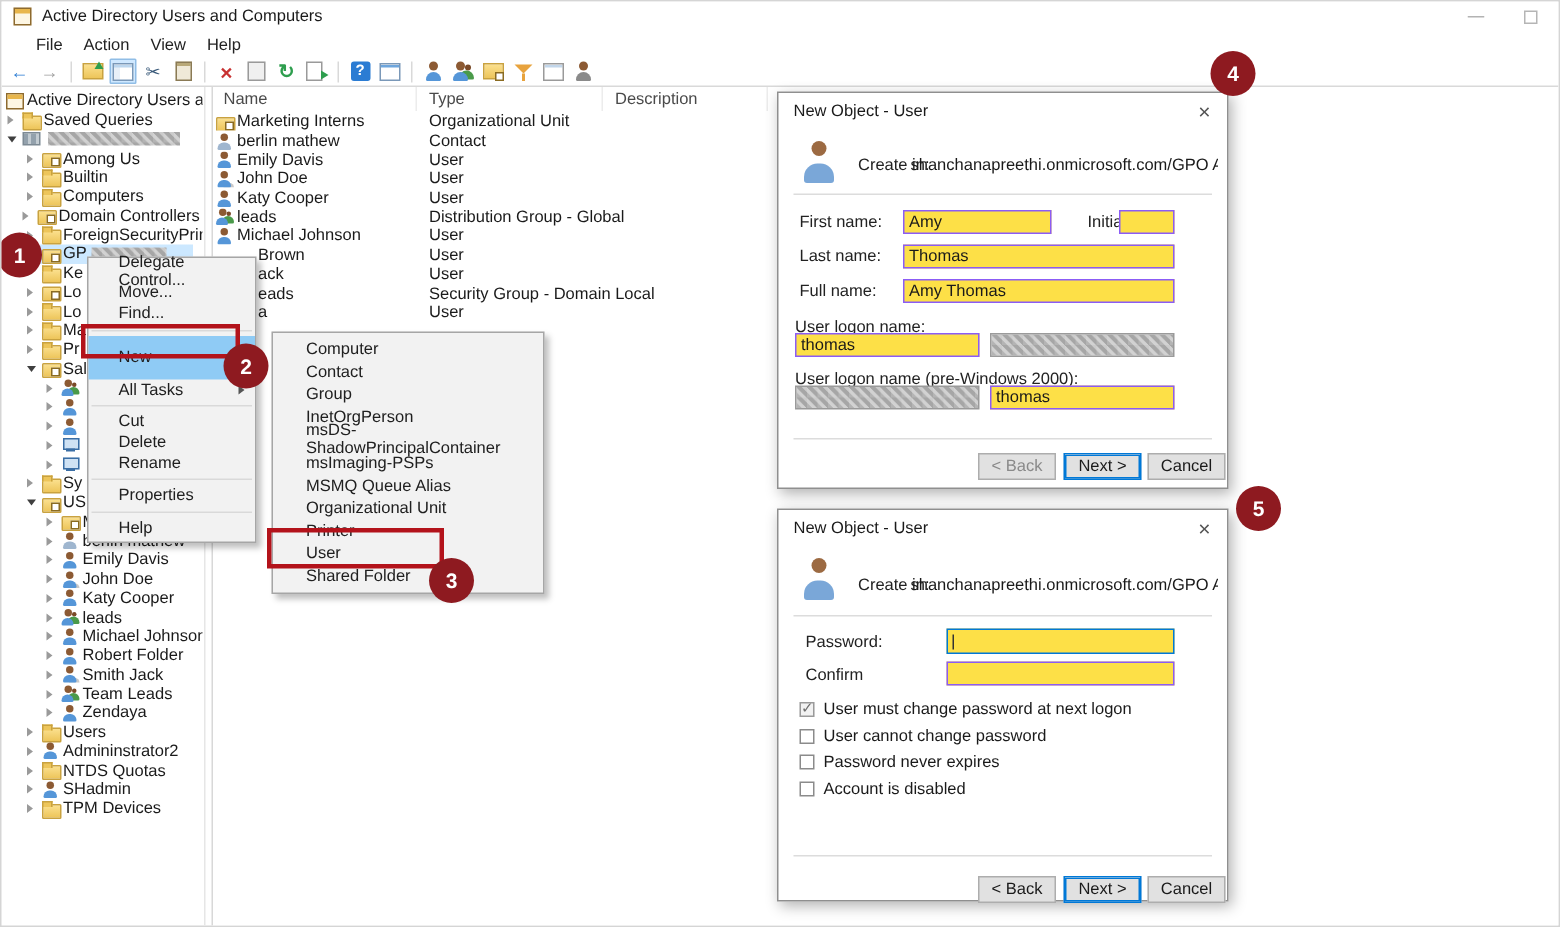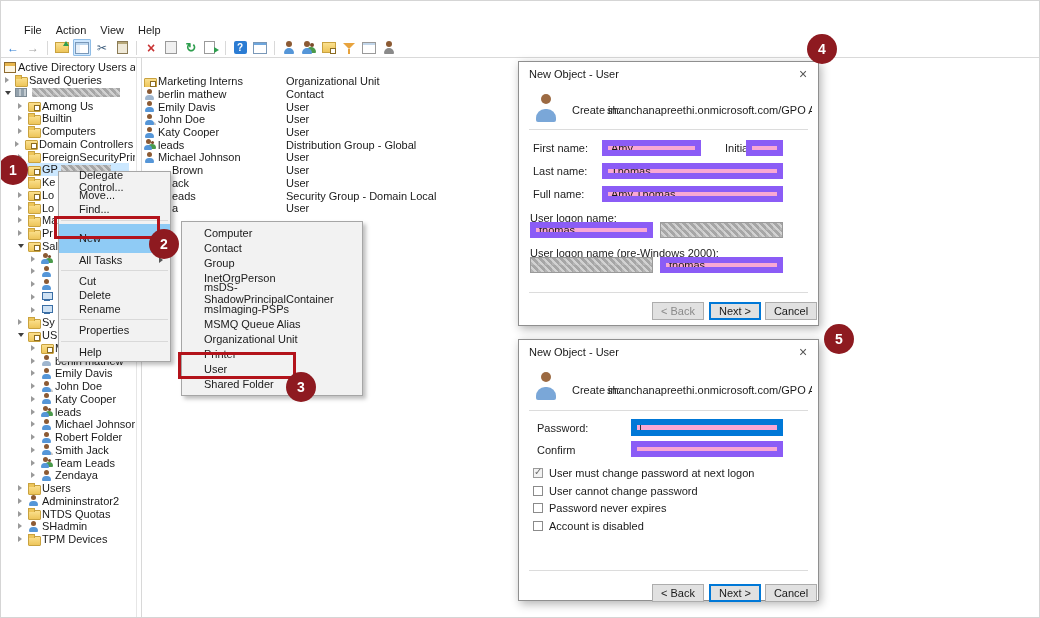--- a/index.html
+++ b/index.html
@@ -122,21 +122,21 @@
   .dicon{position:absolute;left:14px;top:32px;width:26px;height:28px}
   .dicon::before{content:"";position:absolute;left:8px;top:0;width:10px;height:10px;border-radius:50%;background:#9c6a42}
   .dicon::after{content:"";position:absolute;left:3px;bottom:0;width:20px;height:13px;border-radius:9px 9px 2px 2px;background:#7aa7d8}
   .ci-label{position:absolute;left:53px;top:42px;color:#222}
   .ci-value{position:absolute;left:88px;top:42px;right:6px;white-space:nowrap;overflow:hidden}
   .d2 .ci-label{top:44px}.d2 .ci-value{top:44px}
   .dsep1{position:absolute;left:10px;right:10px;top:67px;height:1px;background:#dcdcdc}
   .d2 .dsep1{top:70px}
   .dsep2{position:absolute;left:10px;right:10px;top:230px;height:1px;background:#dcdcdc}
   .dlabel{position:absolute;color:#222;white-space:nowrap}
-  .input{position:absolute;height:16px;border:6px solid #8b5cf6;background:#f9a8d4;padding:0 3px;display:flex;align-items:center;white-space:nowrap;overflow:hidden}
+  .input{position:absolute;height:16px;border:1px solid #8b5cf6;background:#fde047;padding:0 3px;display:flex;align-items:center;white-space:nowrap;overflow:hidden}
   .input.focused{border-color:#0078d7;height:17px}
   .input.focused::before{content:"";width:1px;height:10px;background:#333}
   .rinput{position:absolute;height:16px;border:1px solid #9a9a9a}
   .l-first{left:14px;top:80px}   .f-first{left:83px;top:78px;width:99px}
   .l-init{left:206px;top:80px}   .f-init{left:227px;top:78px;width:37px}
   .l-last{left:14px;top:103px}   .f-last{left:83px;top:101px;width:181px}
   .l-full{left:14px;top:126px}   .f-full{left:83px;top:124px;width:181px}
   .l-logon{left:11px;top:150px}
   .f-logon{left:11px;top:160px;width:123px}
   .f-upn{left:141px;top:160px;width:123px}
@@ -166,20 +166,26 @@
   .circle.i-c2{left:148px;top:228px}
   .circle.i-c3{left:285px;top:371px}
   .circle.i-c4{left:806px;top:33px}
   .circle.i-c5{left:823px;top:323px}
 </style>
 </head>
 <body>
 
 <div id="screen">
 
+  <div class="titlebar">
+    <span class="app-icon"></span>
+    <span class="title">Active Directory Users and Computers</span>
+    <span class="win-min">—</span>
+    <span class="win-max"></span>
+  </div>
 
   <div class="menubar">
 
       <span class="menu-item">File</span>
 
       <span class="menu-item">Action</span>
 
       <span class="menu-item">View</span>
 
       <span class="menu-item">Help</span>
@@ -541,20 +547,25 @@
         <span class="exp i-c"></span>
         <span class="icon i-folder"></span>
         <span class="tlbl">TPM Devices</span>
 
       </div>
     </div>
   <div class="split1"></div>
   <div class="split2"></div>
 
   <div class="listpane">
+    <div class="lheader">
+      <span class="hc hc1">Name</span>
+      <span class="hc hc2">Type</span>
+      <span class="hc hc3">Description</span>
+    </div>
     <div class="lrows">
 
         <div class="lrow">
           <span class="c1">
             <span class="icon i-ou"></span>
             <span class="lname">Marketing Interns</span>
           </span>
           <span class="c2">Organizational Unit</span>
           <span class="c3"></span>
         </div>

